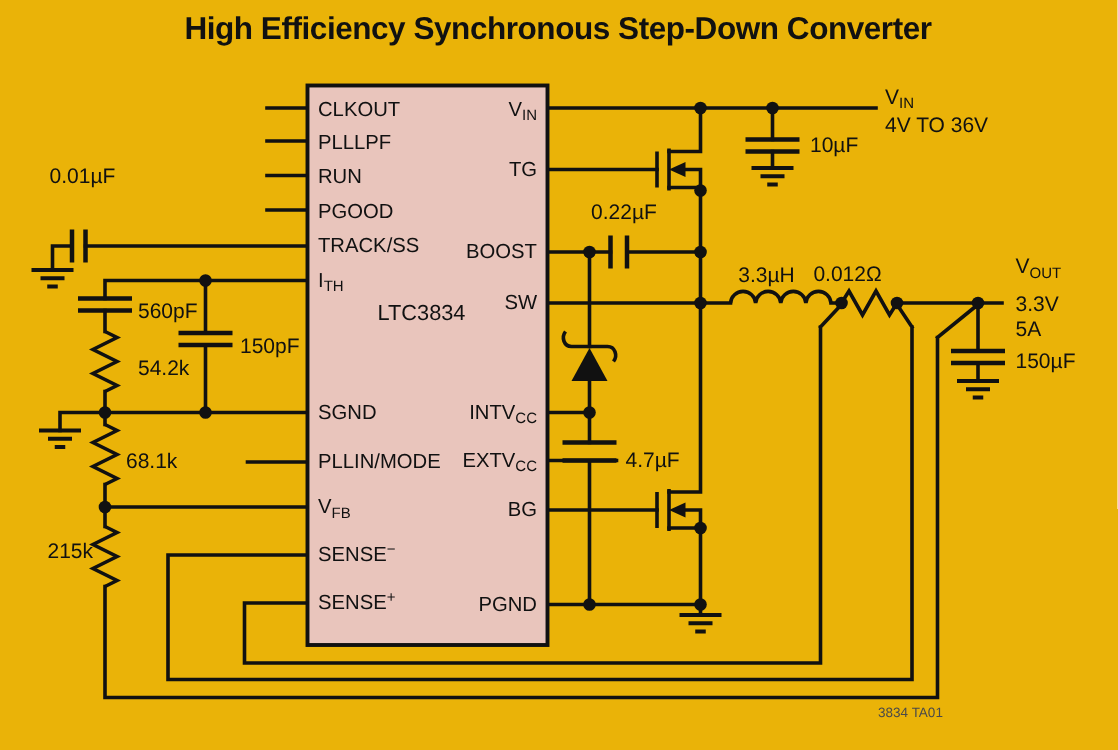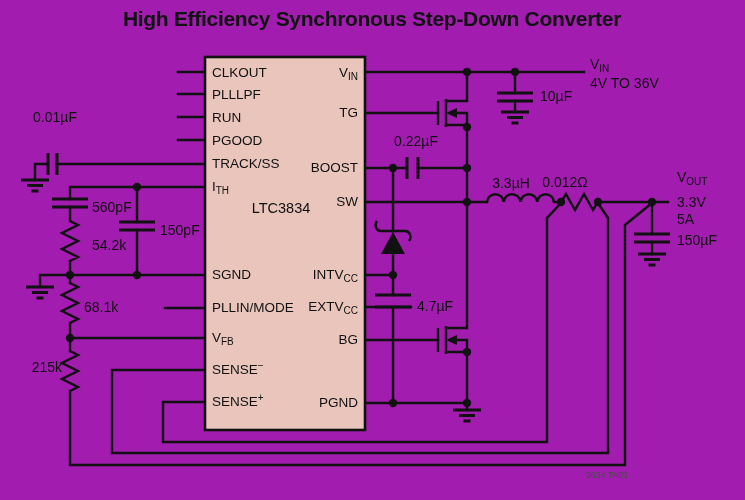--- a/index.html
+++ b/index.html
@@ -1,16 +1,16 @@
 <!DOCTYPE html>
 <html><head>
 <meta charset="utf-8">
 <style>
   html,body { margin:0; padding:0; background:#ffffff; }
-  .page { position:relative; width:745px; height:500px; background:#a21caf; overflow:hidden;
+  .page { position:relative; width:745px; height:500px; background:#eab308; overflow:hidden;
           font-family:"Liberation Sans", sans-serif; }
   svg { display:block; }
   .title  { font:bold 21px "Liberation Sans", sans-serif; fill:#111; letter-spacing:-0.3px; }
   .icname { font:14.5px "Liberation Sans", sans-serif; fill:#111; }
   .pin    { font:13.5px "Liberation Sans", sans-serif; fill:#111; }
   .lbl    { font:14px "Liberation Sans", sans-serif; fill:#111; }
   .note   { font:9px "Liberation Sans", sans-serif; fill:#4a4a4a; }
   .sub    { font-size:10px; }
   .sup    { font-size:10px; }
   .wire   { stroke:#111; stroke-width:2.4; fill:none; stroke-linecap:square; }

